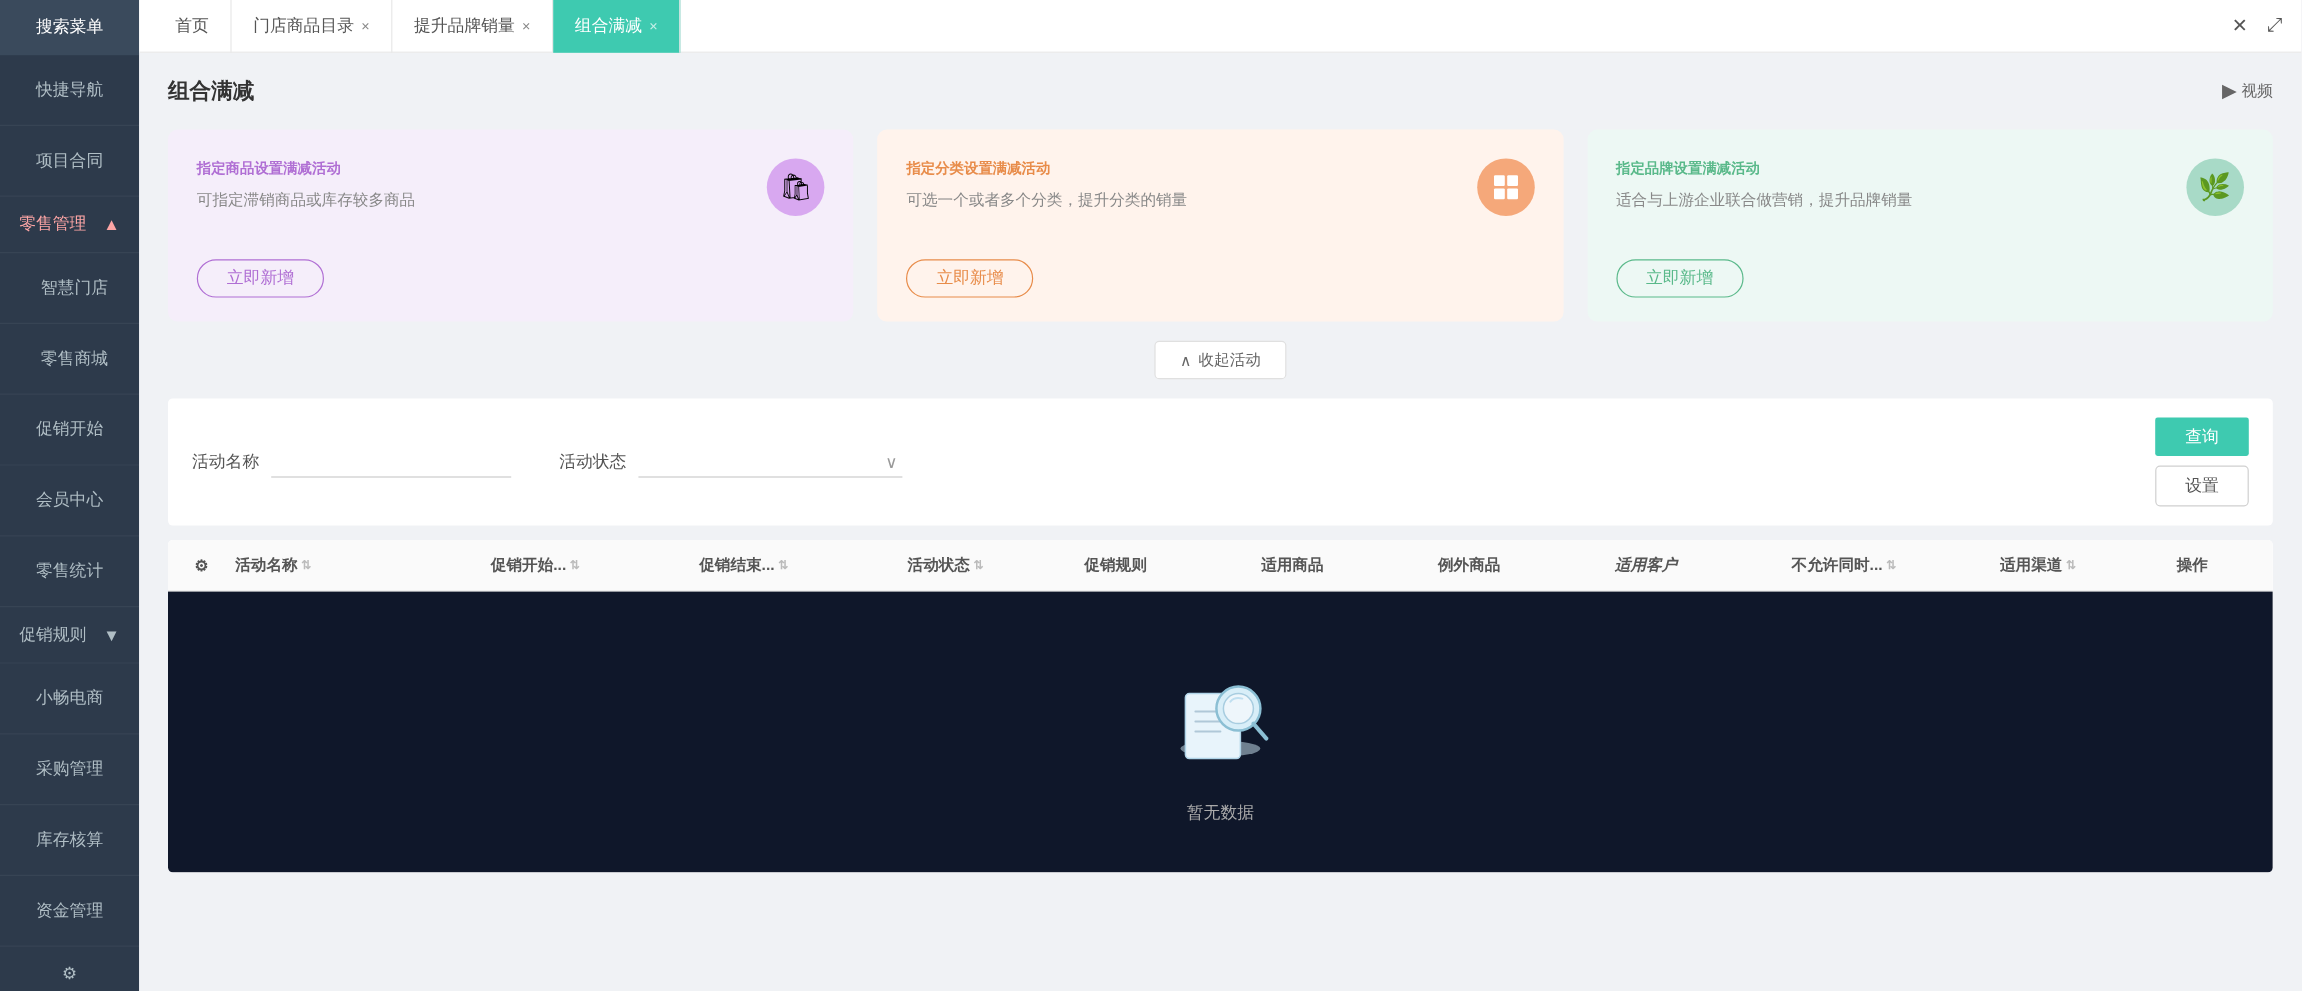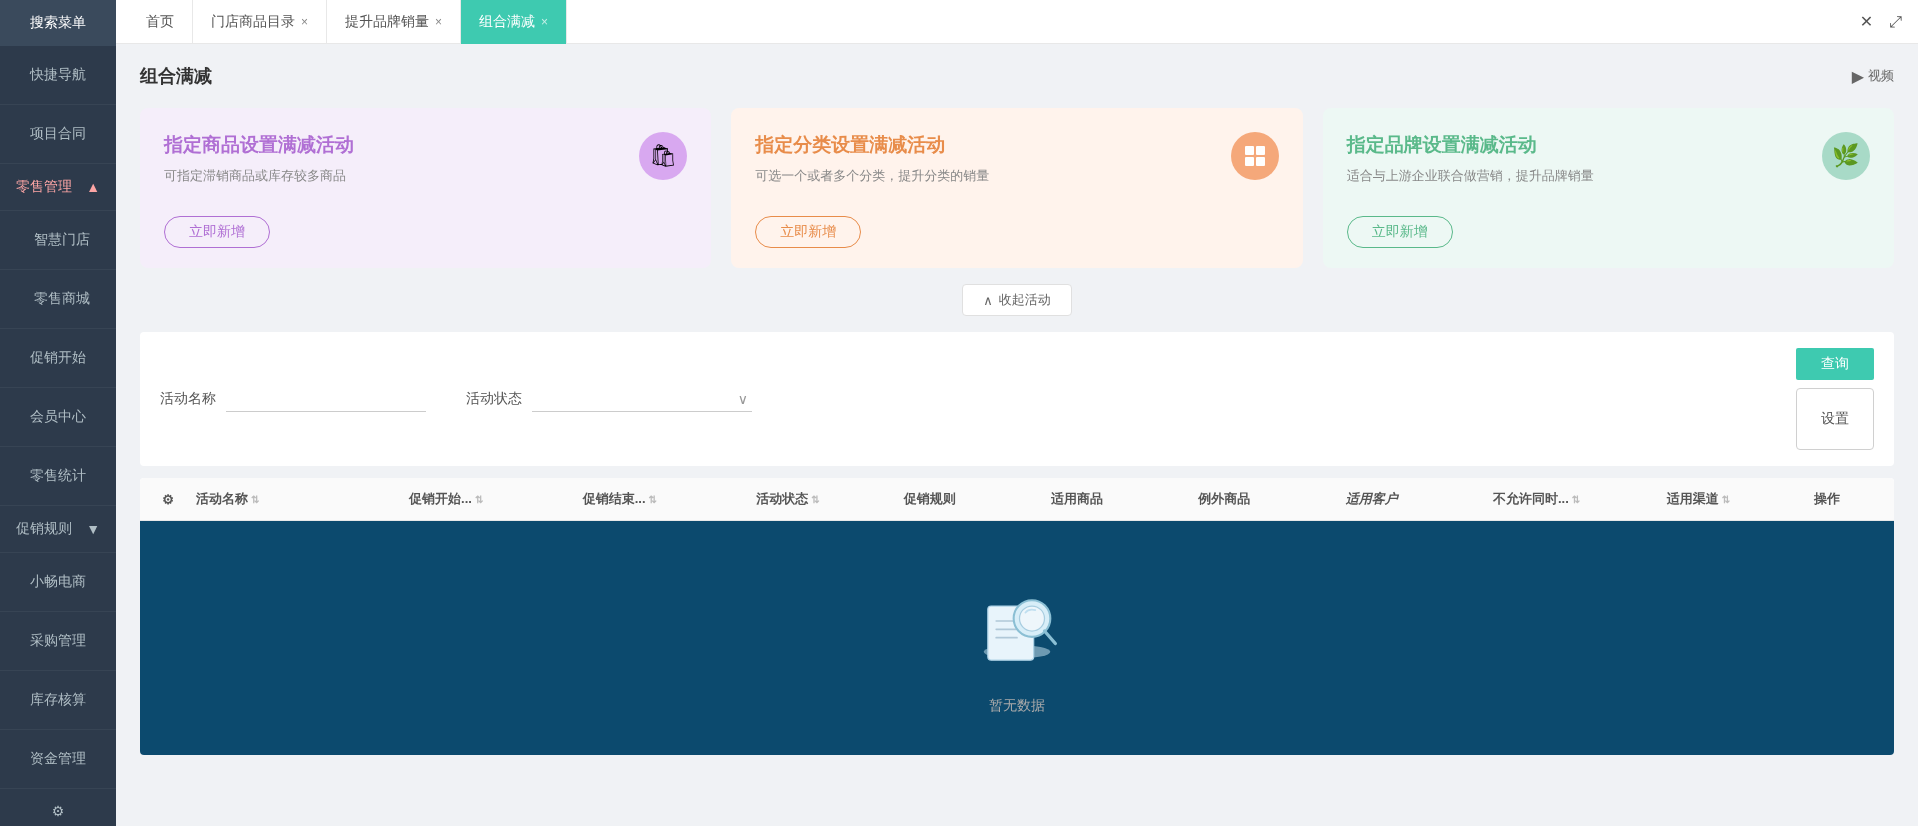--- a/index.html
+++ b/index.html
@@ -143,21 +143,21 @@
       min-height: 160px;
       display: flex;
       flex-direction: column;
       justify-content: space-between;
     }
     .card-purple { background: #f5eefa; }
     .card-orange { background: #fff3ec; }
     .card-green { background: #edf8f4; }
 
     .card-title {
-      font-size: 19px;
+      font-size: 12px;
       font-weight: bold;
       margin-bottom: 8px;
     }
     .card-purple .card-title { color: #b06fd4; }
     .card-orange .card-title { color: #e88c4a; }
     .card-green .card-title { color: #5ab98a; }
 
     .card-desc {
       font-size: 13px;
       color: #888;
@@ -260,21 +260,21 @@
       border: none;
       padding: 7px 24px;
       border-radius: 2px;
       cursor: pointer;
       font-size: 14px;
     }
     .btn-setting {
       background: #fff;
       color: #555;
       border: 1px solid #d0d0d0;
-      padding: 21px 24px;
+      padding: 7px 24px;
       border-radius: 4px;
       cursor: pointer;
       font-size: 14px;
     }
 
     
     .table-wrap {
       background: #fff;
       border-radius: 4px;
       overflow: hidden;
@@ -310,21 +310,21 @@
 
     .sort-icon { color: #bbb; font-size: 10px; }
 
     
     .empty-state {
       display: flex;
       flex-direction: column;
       align-items: center;
       justify-content: center;
       padding: 60px 0 40px;
-      background: #0c4a6e;
+      background: #0f172a;
     }
     .empty-illustration {
       width: 120px;
       height: 100px;
       margin-bottom: 16px;
     }
     .empty-text {
       color: #aaa;
       font-size: 14px;
     }

